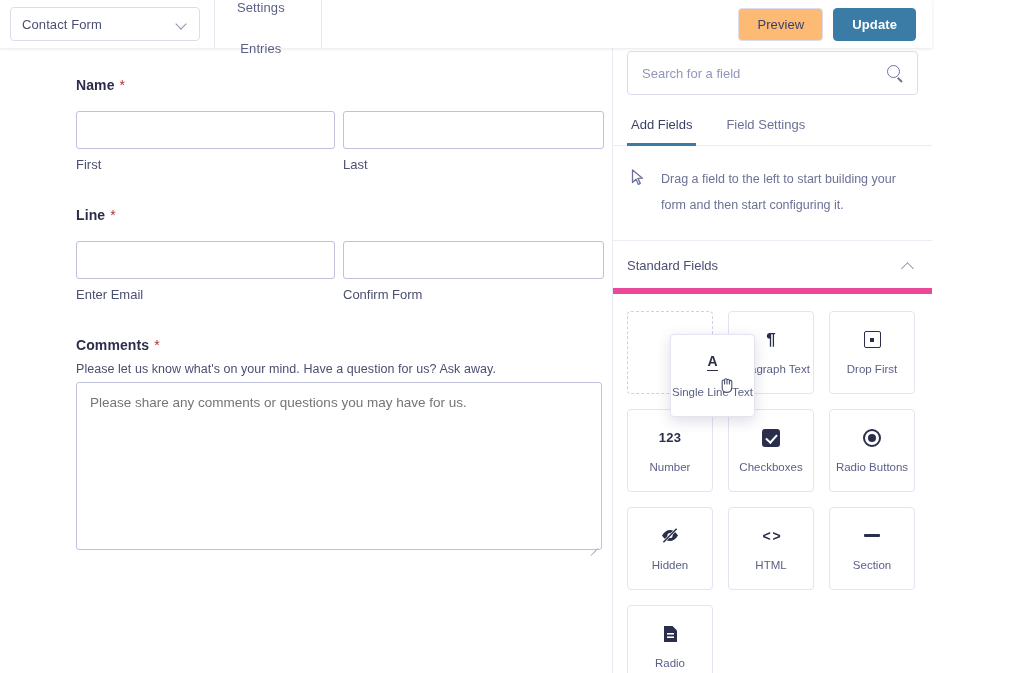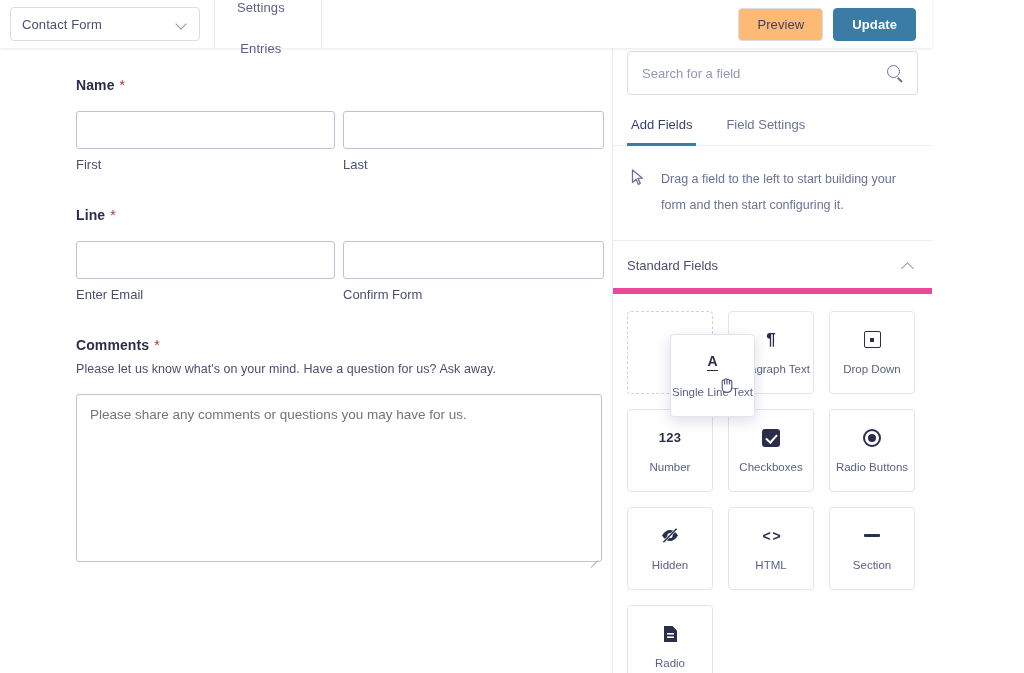--- a/index.html
+++ b/index.html
@@ -62,21 +62,21 @@
   .req { color: #b03030; font-size: 14px; margin-left: 5px; }
   .field-desc { font-size: 12.5px; color: #4b4f70; margin-top: 8px; letter-spacing: .05px; }
   .row2 { display: flex; gap: 8px; margin-top: 17px; }
   .sub { width: 259px; }
   .sub.wide { width: 261px; }
   .inp {
     width: 100%; height: 38px;
     border: 1px solid #bfc2da; border-radius: 3px; background: #fff;
   }
   .sub-label { font-size: 13px; color: #4b4f70; margin-top: 8px; display: block; }
-  .ta-wrap { margin-top: 18px; position: relative; width: 526px; }
+  .ta-wrap { margin-top: 6px; position: relative; width: 526px; }
   .ta {
     width: 526px; height: 168px;
     border: 1px solid #bfc2da; border-radius: 3px; background: #fff;
     padding: 12px 13px;
     font-family: "Liberation Sans", sans-serif;
     font-size: 13.5px; color: #7c80a3;
     resize: none; outline: none;
   }
   .ta-grip { position: absolute; right: 4px; bottom: 5px; width: 11px; height: 11px; pointer-events: none; }
   .ta-grip i { position: absolute; right: 0; display: block; height: 1px; background: #b6b9d2; transform: rotate(-45deg); transform-origin: right center; }
@@ -277,21 +277,21 @@
           <span class="tile-ico">
               <span class="ico-para">¶</span>
             </span>
           <span class="tile-label">Paragraph Text</span>
         </div>
 
         <div class="tile">
           <span class="tile-ico">
               <span class="ico-dd"></span>
             </span>
-          <span class="tile-label">Drop Down</span>
+          <span class="tile-label">Drop First</span>
         </div>
 
         <div class="tile">
           <span class="tile-ico">
               <span class="ico-num">123</span>
             </span>
           <span class="tile-label">Number</span>
         </div>
 
         <div class="tile">

